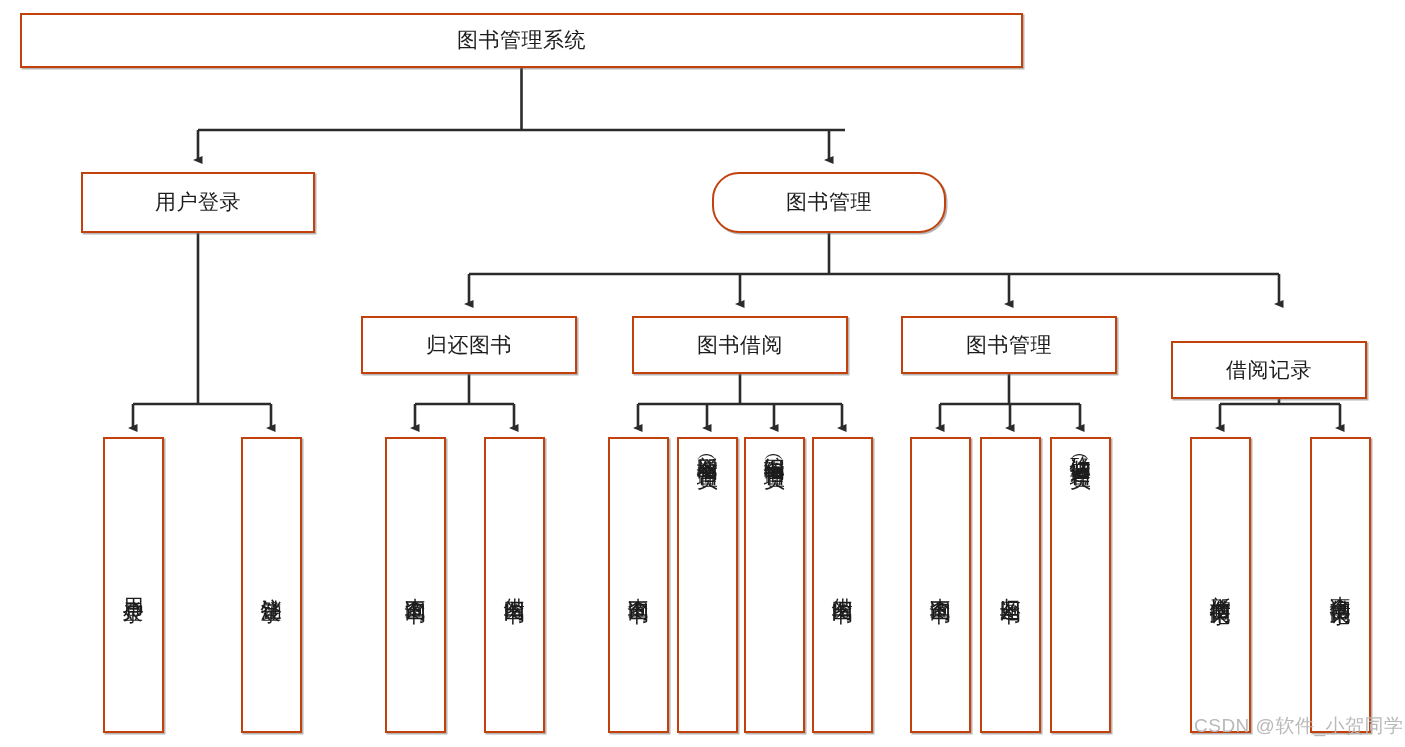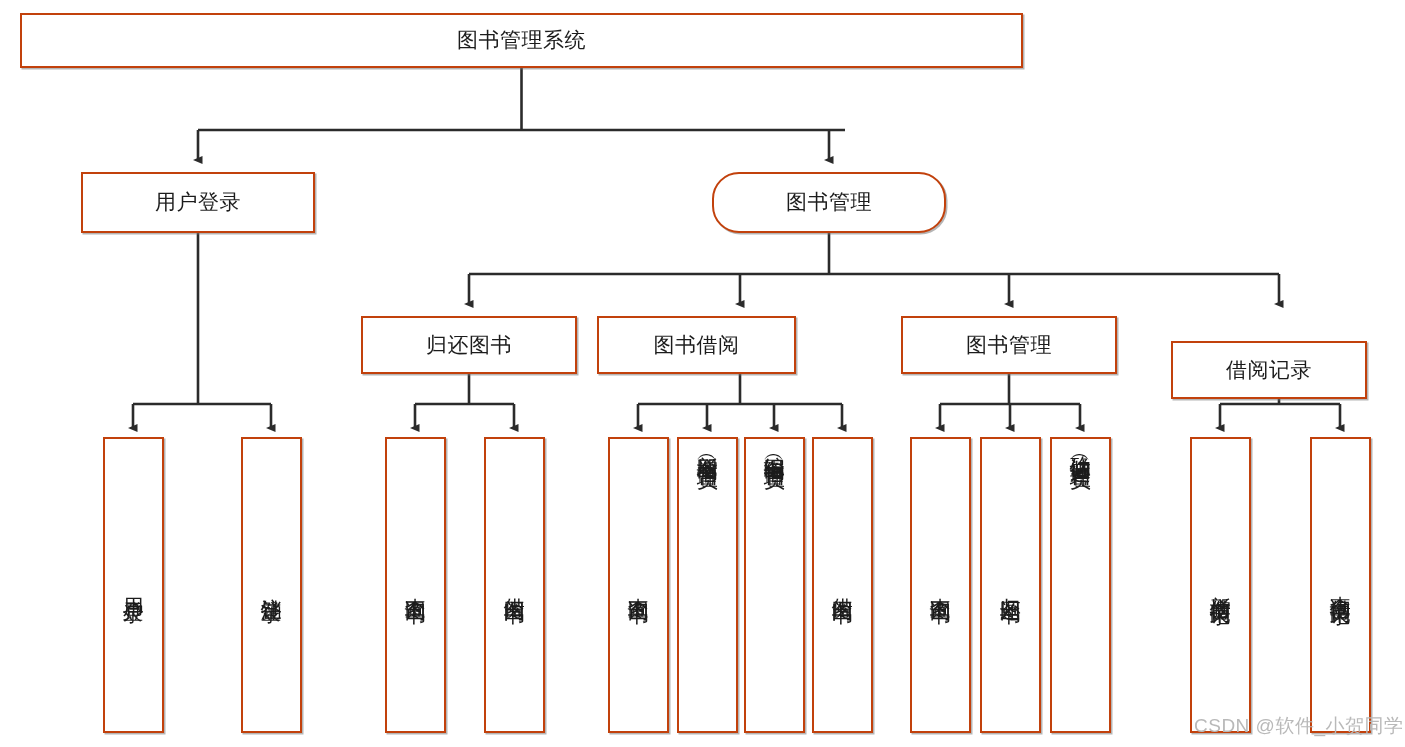--- a/index.html
+++ b/index.html
@@ -133,21 +133,21 @@
   </div>
 
   <div class="node" style="left:712px; top:172px; width:234px; height:61px;border-radius:27px;">
     <span class="label">图书管理</span>
   </div>
 
   <div class="node" style="left:361px; top:316px; width:216px; height:58px;">
     <span class="label">归还图书</span>
   </div>
 
-  <div class="node" style="left:597px; top:316px; width:199px; height:58px;">
+  <div class="node" style="left:632px; top:316px; width:216px; height:58px;">
     <span class="label">图书借阅</span>
   </div>
 
   <div class="node" style="left:901px; top:316px; width:216px; height:58px;">
     <span class="label">图书管理</span>
   </div>
 
   <div class="node" style="left:1171px; top:300px; width:196px; height:58px;margin-top:41px;">
     <span class="label">借阅记录</span>
   </div>

